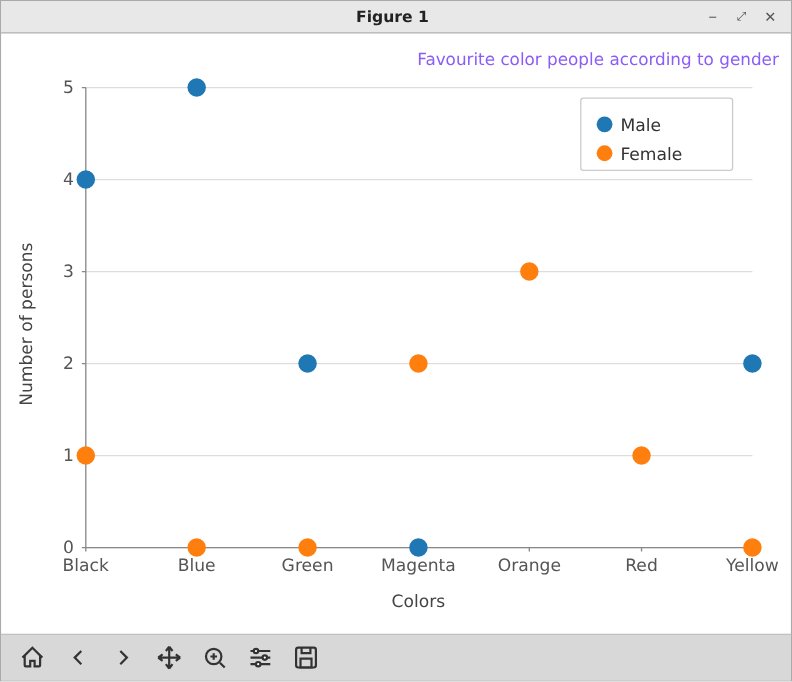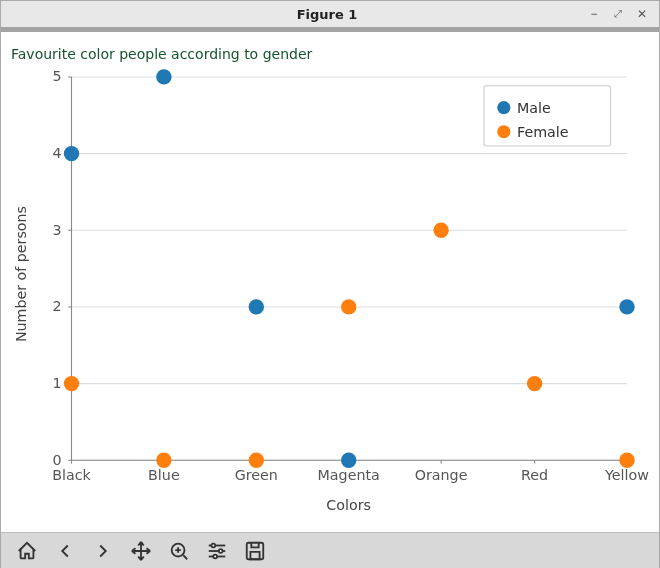--- a/index.html
+++ b/index.html
@@ -15,21 +15,21 @@
       width: 660px;
       height: 568px;
       display: flex;
       flex-direction: column;
       border: 1px solid #aaa;
       background: #f0f0f0;
     }
 
     .titlebar {
       background: #e8e8e8;
-      border-bottom: 5px solid #a3a3a3;
+      border-bottom: 1px solid #a3a3a3;
       display: flex;
       align-items: center;
       justify-content: space-between;
       padding: 4px 8px;
       height: 32px;
     }
 
     .titlebar-title {
       font-size: 13px;
       font-weight: bold;
@@ -66,23 +66,23 @@
       padding: 10px 10px 0 10px;
     }
 
     .chart-container {
       width: 100%;
       height: 100%;
       position: relative;
     }
 
     .chart-title {
-      text-align: left;
+      text-align: right;
       font-size: 14px;
-      color: #14532d;
+      color: #8b5cf6;
       margin-bottom: 4px;
       padding-top: 4px;
     }
 
     .chart-inner {
       position: relative;
       width: 100%;
       height: calc(100% - 30px);
     }
 

